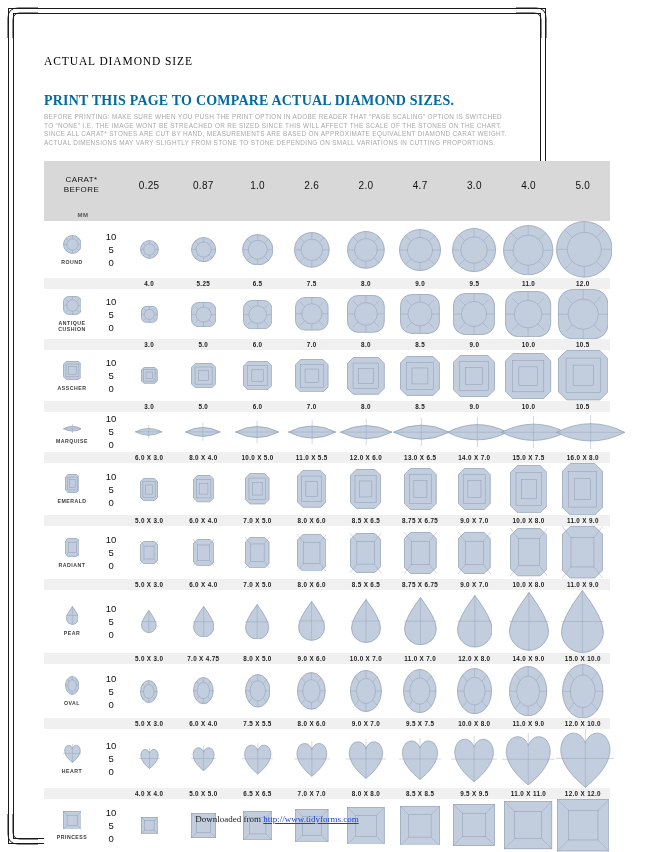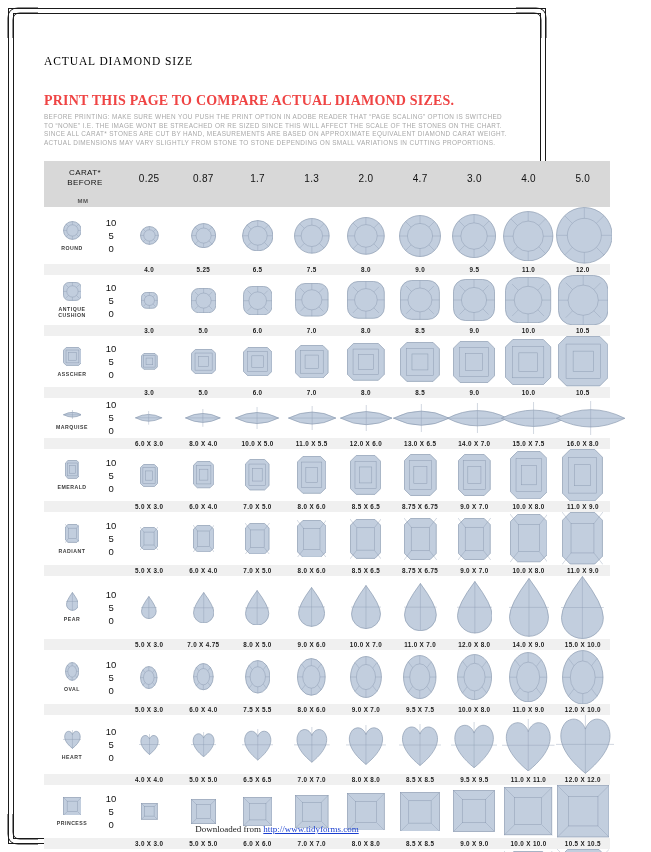--- a/index.html
+++ b/index.html
@@ -43,21 +43,21 @@
     letter-spacing:.9px;
     color:#000;
     margin:0 0 26px 0;
     font-weight:400;
   }
   .headline{
     font-family:"Liberation Serif", serif;
     font-size:14px;
     font-weight:700;
     letter-spacing:.2px;
-    color:#ef4444;
+    color:#0369a1;
     margin:17px 0 4px 0;
   }
   .notes{
     font-family:"Liberation Sans", sans-serif;
     font-size:6.4px;
     line-height:8.6px;
     letter-spacing:.35px;
     color:#a8a8a8;
     margin:0 0 14px 0;
   }
@@ -68,21 +68,21 @@
     width:566px;
     table-layout:fixed;
   }
   table.chart col.lbl{width:56px;}
   table.chart col.ax{width:22px;}
   table.chart col.d{width:54.2px;}
 
   thead th{
     background:#d8d8d8;
     height:34px;
-    padding:0;
+    padding:7px;
     border:0;
     font-family:"Liberation Sans", sans-serif;
     font-weight:400;
   }
   th.carat-head{
     font-size:8px;
     letter-spacing:.4px;
     color:#111;
     line-height:10px;
     text-align:center;
@@ -152,21 +152,21 @@
     font-size:6.3px;
     font-weight:700;
     letter-spacing:.35px;
     color:#1a1a1a;
     text-align:center;
   }
   tr.dims td.blank{background:#f0f0f0;}
 
   .footer{
     position:absolute;
-    left:0;right:0;bottom:18px;
+    left:0;right:0;bottom:28px;
     text-align:center;
     font-family:"Liberation Serif", serif;
     font-size:9px;
     color:#1a1a1a;
   }
   .footer a{color:#1a3fcf;text-decoration:underline;}
 </style>
 </head>
 <body>
 
@@ -228,22 +228,22 @@
           <col class="d">
       </colgroup>
       <thead>
         <tr>
           <th class="carat-head" colspan="2">
             <span>CARAT*</span><br>
             <span>BEFORE</span>
           </th>
           <th class="wt">0.25</th>
           <th class="wt">0.87</th>
-          <th class="wt">1.7</th>
-          <th class="wt">1.3</th>
+          <th class="wt">1.0</th>
+          <th class="wt">2.6</th>
           <th class="wt">2.0</th>
           <th class="wt">4.7</th>
           <th class="wt">3.0</th>
           <th class="wt">4.0</th>
           <th class="wt">5.0</th>
         </tr>
       </thead>
       <tbody id="tbody">
           <tr class="mmrow">
             <td class="mmlabel" colspan="2">MM</td>

